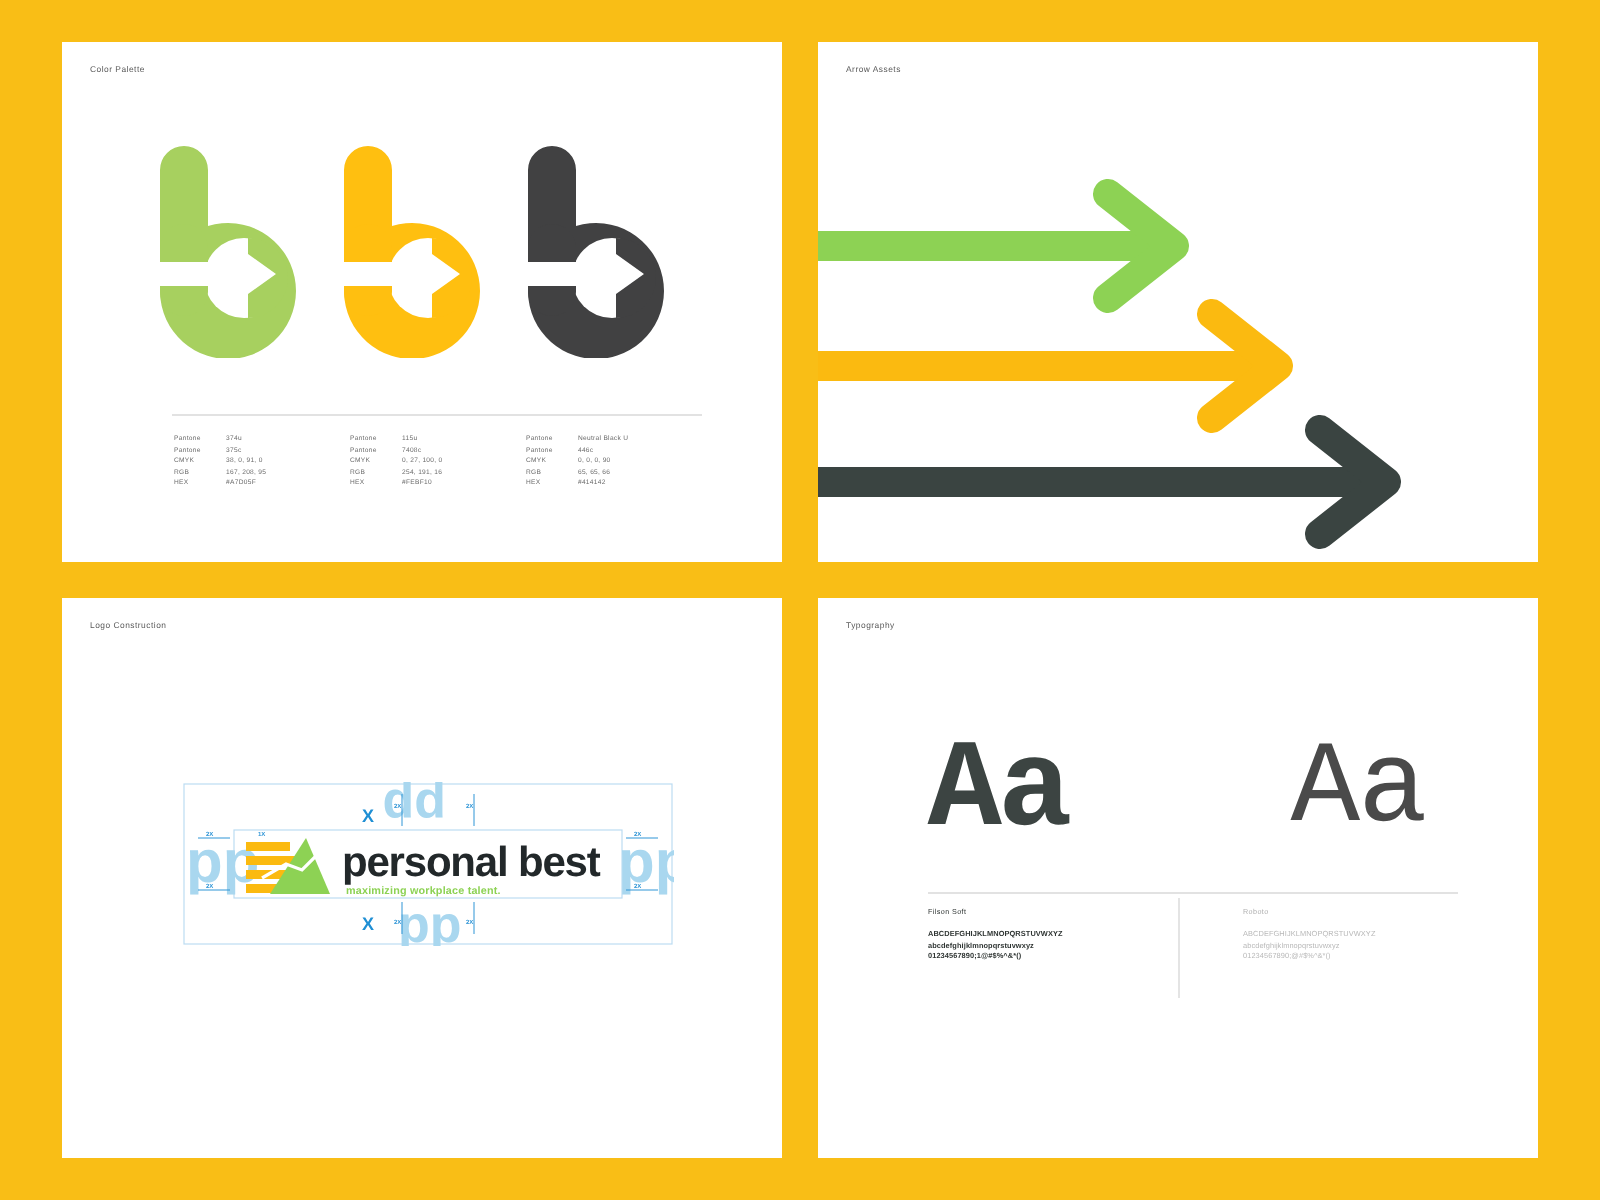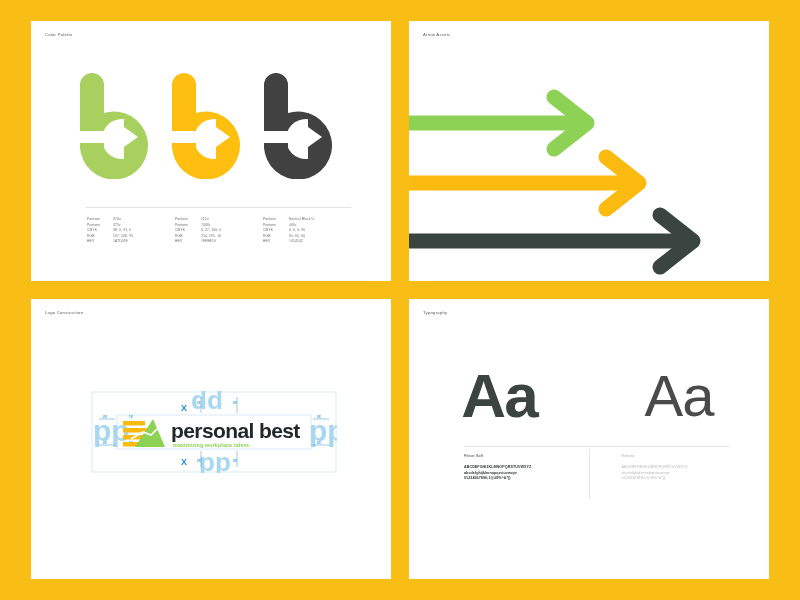--- a/index.html
+++ b/index.html
@@ -83,20 +83,21 @@
   }
   .logo-stage svg{display:block;}
 
   
   .aa-row{
     position:absolute;
     top:62px;left:0;right:0;
     height:70px;
     display:flex;
     align-items:center;
+    font-family:Liberation Mono, monospace;
   }
   .aa-cell{
     flex:1;
     display:flex;
     justify-content:center;
     align-items:center;
   }
   .aa-primary{
     font-size:62px;
     font-weight:bold;

